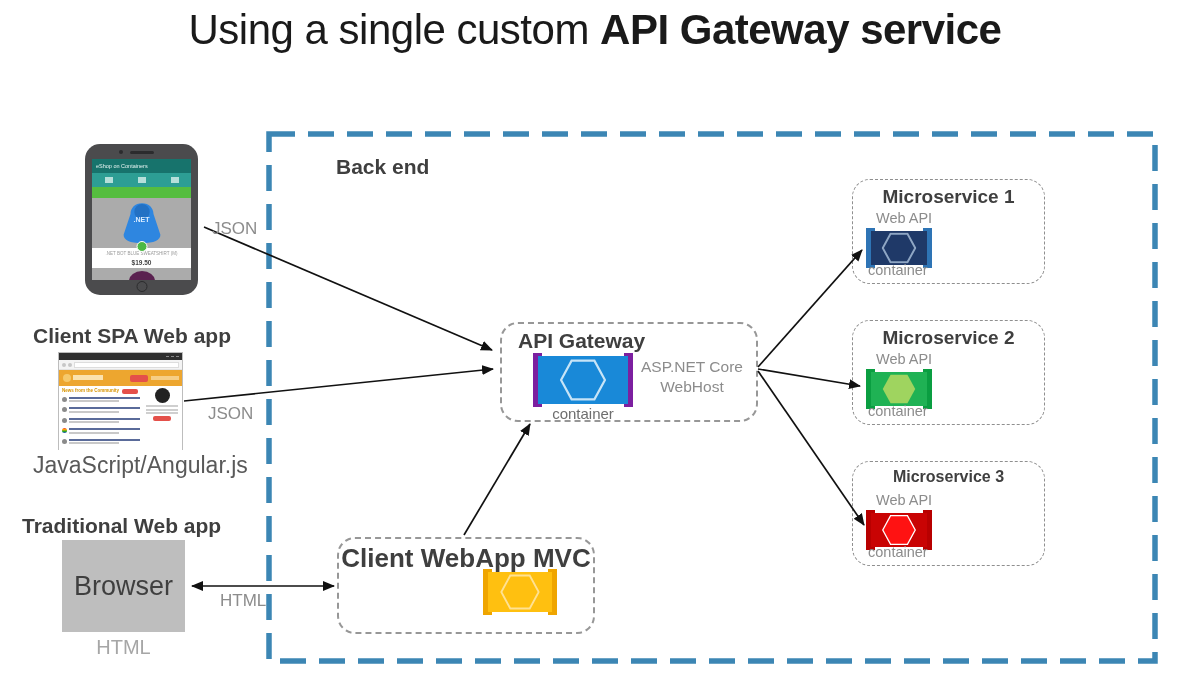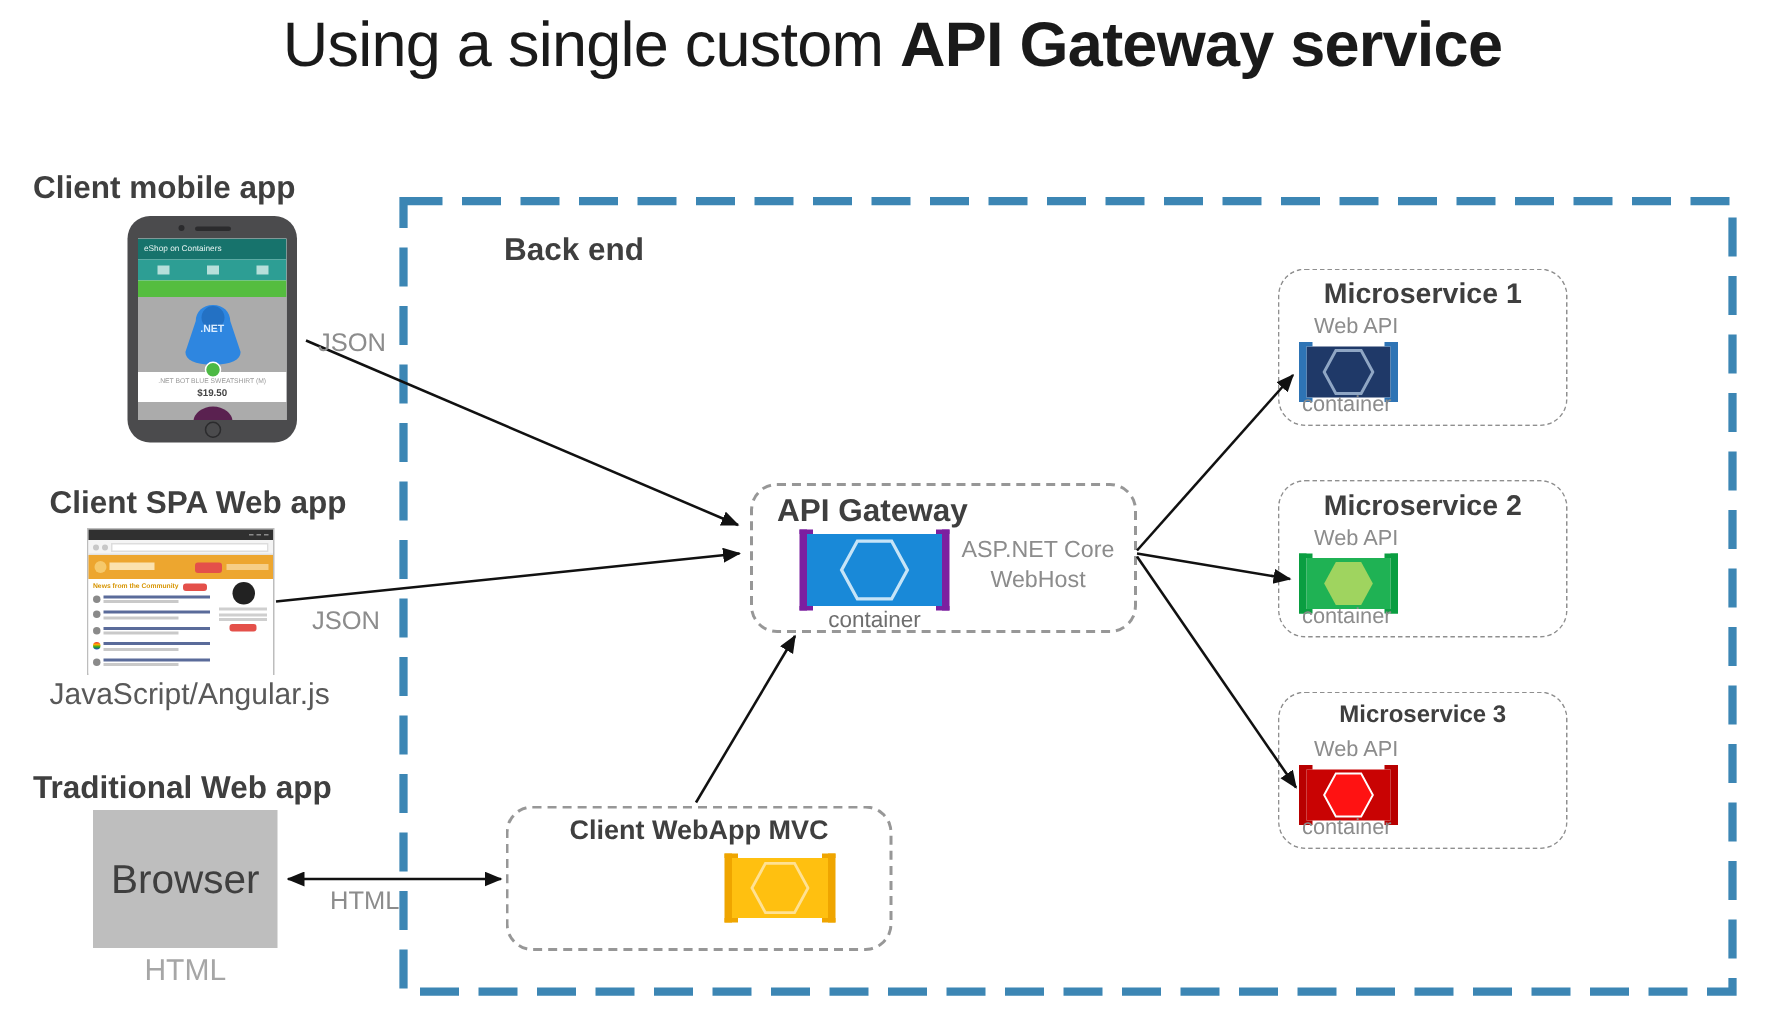--- a/index.html
+++ b/index.html
@@ -87,21 +87,20 @@
 
   <div class="abs main-title">
     <span>Using a single custom </span><span class="bold">API Gateway service</span>
   </div>
 
   <svg class="backend-svg" style="left:266px;top:131px;" width="893" height="534">
     <rect x="3" y="3" width="886" height="527" fill="none" stroke="#3C86B4" stroke-width="5.5" stroke-dasharray="26 13"></rect>
   </svg>
   <div class="abs hdg" style="left:308px;top:155px;margin-left:28px;">Back end</div>
 
-  <div class="abs hdg" style="left:22px;top:114px;">Client mobile app</div>
   <div class="abs phone">
     <span class="ph-speaker"></span>
     <span class="ph-cam"></span>
     <div class="ph-screen">
       <div class="ph-header">eShop on Containers</div>
       <div class="ph-nav">
           <i></i>
           <i></i>
           <i></i>
         </div>
@@ -183,21 +182,21 @@
       </div>
       <div class="spa-side">
         <div class="big-av"></div>
         <div class="sl"></div>
           <div class="sl"></div>
           <div class="sl"></div>
         <div class="pill"></div>
       </div>
     </div>
   </div>
-  <div class="abs" style="left:33px;top:452px;font-size:20px;color:#595959;">JavaScript/Angular.js</div>
+  <div class="abs" style="left:33px;top:452px;font-size:23px;color:#595959;">JavaScript/Angular.js</div>
 
   <div class="abs browser-box">
     <span>Browser</span>
   </div>
   <div class="abs hdg" style="left:22px;top:514px;">Traditional Web app</div>
   <div class="abs" style="left:62px;top:636px;width:123px;text-align:center;font-size:20px;color:#A6A6A6;">HTML</div>
 
   <div class="dashbox" style="left:500px;top:322px;width:258px;height:100px;"></div>
   <div class="box-title" style="left:518px;top:329px;font-size:21px;">API Gateway</div>
   <div class="cicon" style="left:533px;top:353px;width:100px;height:54px;z-index:2;">
@@ -244,21 +243,21 @@
     <div class="crect" style="background:#C90303;"></div>
     <span class="cbr l" style="border-color:#B80000;"></span>
     <span class="cbr r" style="border-color:#B80000;"></span>
     <svg class="chex" viewBox="0 0 54 48">
         <polygon points="14,2 40,2 52,24 40,46 14,46 2,24" fill="#FF1212" stroke="#ffffff" stroke-width="2"></polygon>
       </svg>
   </div>
   <div class="abs muted" style="left:868px;top:544px;font-size:14.5px;z-index:2;">container</div>
 
   <div class="dashbox" style="left:337px;top:537px;width:258px;height:97px;"></div>
-  <div class="box-title" style="left:337px;top:543px;width:258px;text-align:center;font-size:18px;">Client WebApp MVC</div>
+  <div class="box-title" style="left:337px;top:543px;width:258px;text-align:center;font-size:26px;">Client WebApp MVC</div>
   <div class="cicon" style="left:483px;top:569px;width:74px;height:46px;z-index:2;">
     <div class="crect" style="background:#FFC010;"></div>
     <span class="cbr l" style="border-color:#EFA500;"></span>
     <span class="cbr r" style="border-color:#EFA500;"></span>
     <svg class="chex" viewBox="0 0 54 48">
         <polygon points="14,2 40,2 52,24 40,46 14,46 2,24" fill="none" stroke="#FFE193" stroke-width="2.5"></polygon>
       </svg>
   </div>
 
   <svg class="arrows" width="1190" height="680">

